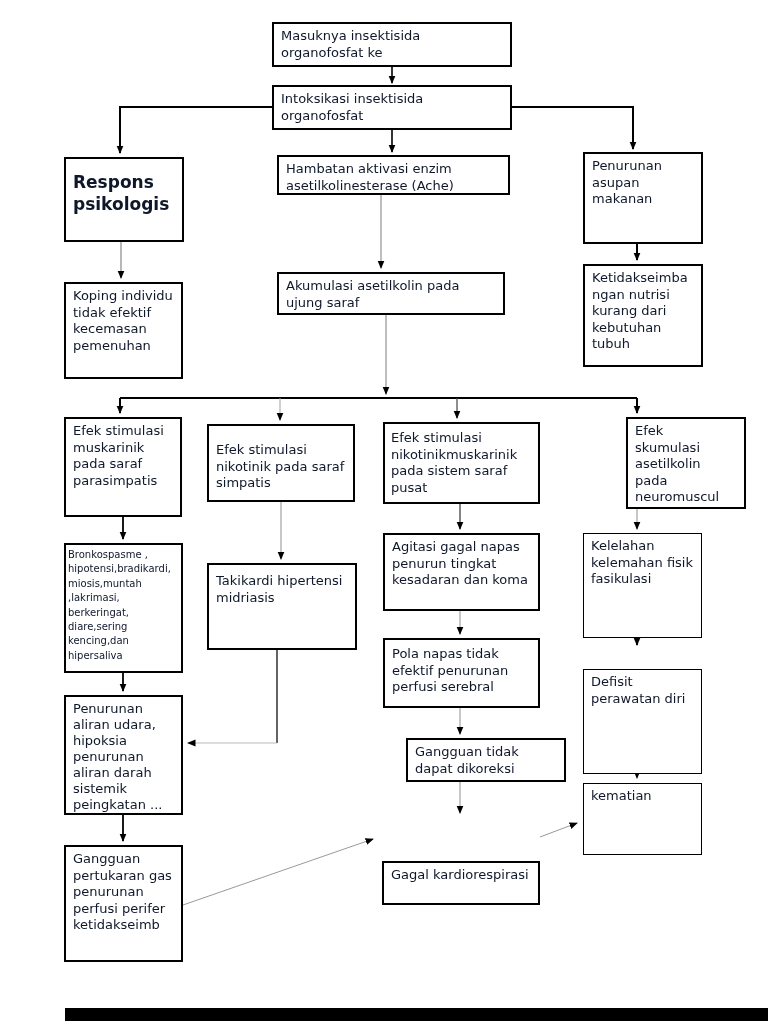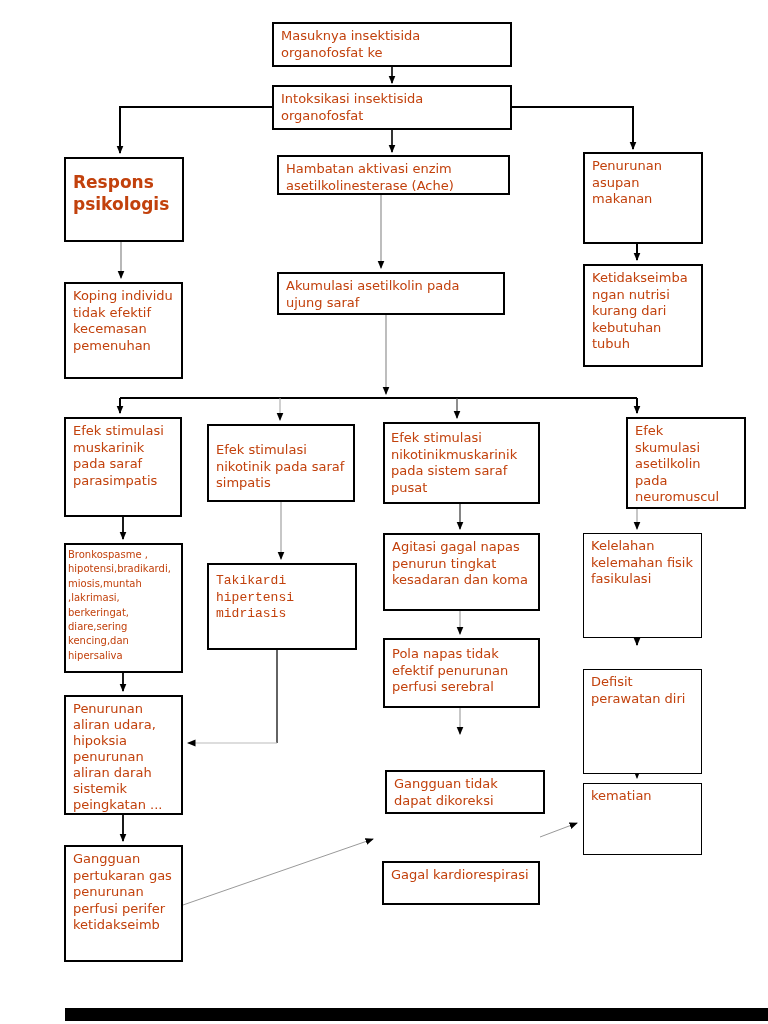--- a/index.html
+++ b/index.html
@@ -1,18 +1,18 @@
 <!DOCTYPE html>
 <html><head>
 <meta charset="utf-8">
 <style>
   html,body{margin:0;padding:0;background:#ffffff;}
   #page{
     position:relative;width:768px;height:1024px;background:#ffffff;
-    font-family:"DejaVu Sans","Liberation Sans",sans-serif;color:#c2410c;
+    font-family:"DejaVu Sans","Liberation Sans",sans-serif;color:#0f172a;
     overflow:hidden;
   }
   .node{
     position:absolute;box-sizing:border-box;background:#ffffff;
     border:2px solid #000000;font-size:13px;line-height:16.5px;
     padding:4px 7px;overflow:hidden;white-space:normal;
   }
   .center{text-align:left;}
   .big{font-size:17px;font-weight:bold;line-height:22px;padding-top:12px;}
   .small{font-size:10px;line-height:14.4px;padding:3px 2px;overflow-wrap:anywhere;}
@@ -91,33 +91,33 @@
   <div class="node" style="left:64px;top:417px;width:118px;height:100px;">Efek stimulasi muskarinik pada saraf parasimpatis</div>
 
   <div class="node center" style="left:207px;top:424px;width:148px;height:78px;padding-top:16px;">Efek stimulasi nikotinik pada saraf simpatis</div>
 
   <div class="node breakword" style="left:383px;top:422px;width:157px;height:82px;padding:6px 6px;">Efek stimulasi nikotinikmuskarinik pada sistem saraf pusat</div>
 
   <div class="node" style="left:583px;top:417px;width:120px;height:92px;padding-right:16px;margin-left:43px;">Efek skumulasi asetilkolin pada neuromuscul</div>
 
   <div class="node center small" style="left:64px;top:543px;width:119px;height:130px;">Bronkospasme , hipotensi,bradikardi,miosis,muntah ,lakrimasi, berkeringat, diare,sering kencing,dan hipersaliva</div>
 
-  <div class="node" style="left:207px;top:563px;width:150px;height:87px;padding-top:8px;font-family:Liberation Mono, monospace;">Takikardi hipertensi midriasis</div>
+  <div class="node" style="left:207px;top:563px;width:150px;height:87px;padding-top:8px;">Takikardi hipertensi midriasis</div>
 
   <div class="node" style="left:383px;top:533px;width:157px;height:78px;">Agitasi gagal napas penurun tingkat kesadaran dan koma</div>
 
   <div class="node thin" style="left:583px;top:533px;width:119px;height:105px;">Kelelahan kelemahan fisik fasikulasi</div>
 
   <div class="node" style="left:383px;top:638px;width:157px;height:70px;padding-top:6px;">Pola napas tidak efektif penurunan perfusi serebral</div>
 
   <div class="node thin" style="left:583px;top:669px;width:119px;height:105px;">Defisit perawatan diri</div>
 
   <div class="node" style="left:64px;top:695px;width:119px;height:120px;line-height:16px;">Penurunan aliran udara, hipoksia penurunan aliran darah sistemik peingkatan ...</div>
 
-  <div class="node" style="left:385px;top:738px;width:160px;height:44px;margin-top:32px;">Gangguan tidak dapat dikoreksi</div>
+  <div class="node" style="left:406px;top:738px;width:160px;height:44px;">Gangguan tidak dapat dikoreksi</div>
 
   <div class="node" style="left:64px;top:845px;width:119px;height:117px;">Gangguan pertukaran gas penurunan perfusi perifer ketidakseimb</div>
 
   <div class="node" style="left:382px;top:861px;width:158px;height:44px;">Gagal kardiorespirasi</div>
 
   <div class="node thin" style="left:583px;top:783px;width:119px;height:72px;">kematian</div>
 
   <div class="bar" style="left:65px;top:1008px;width:703px;height:13px;"></div>
 
 </div>

